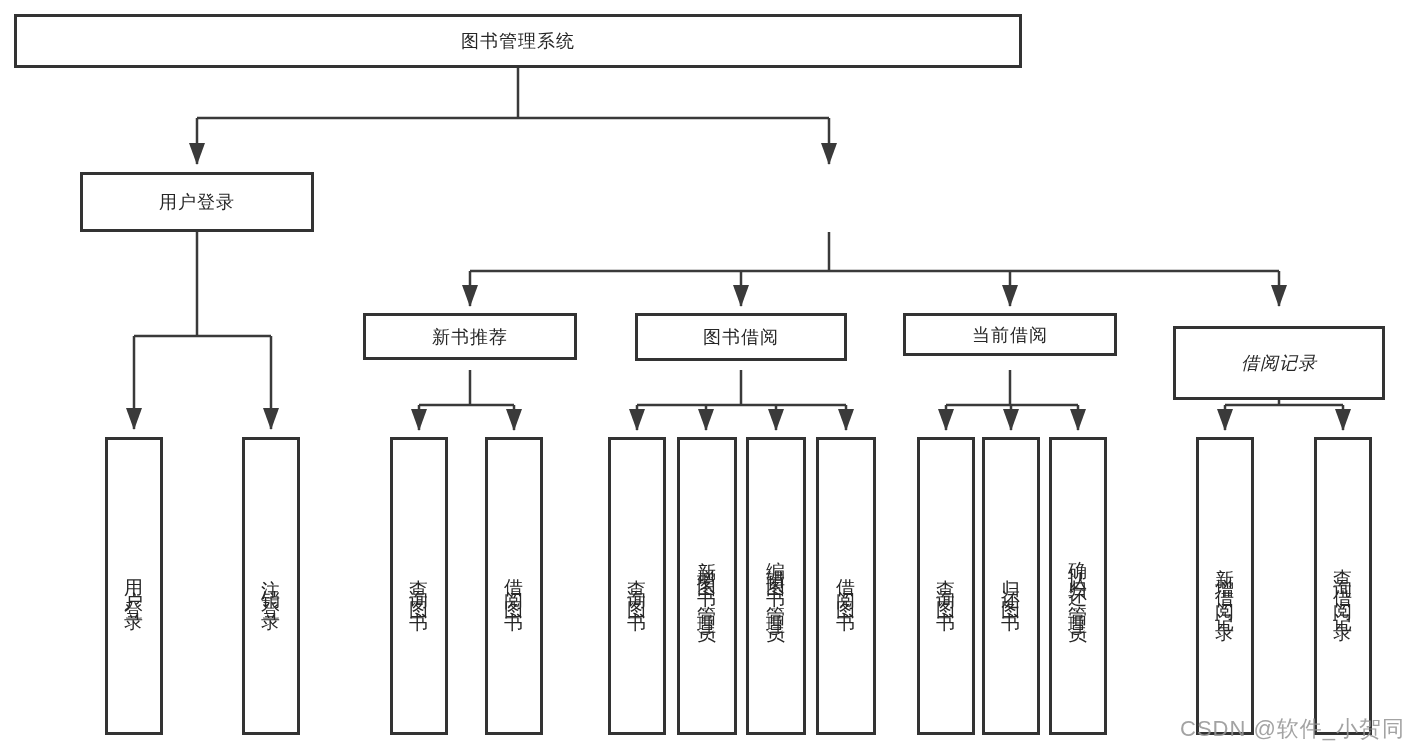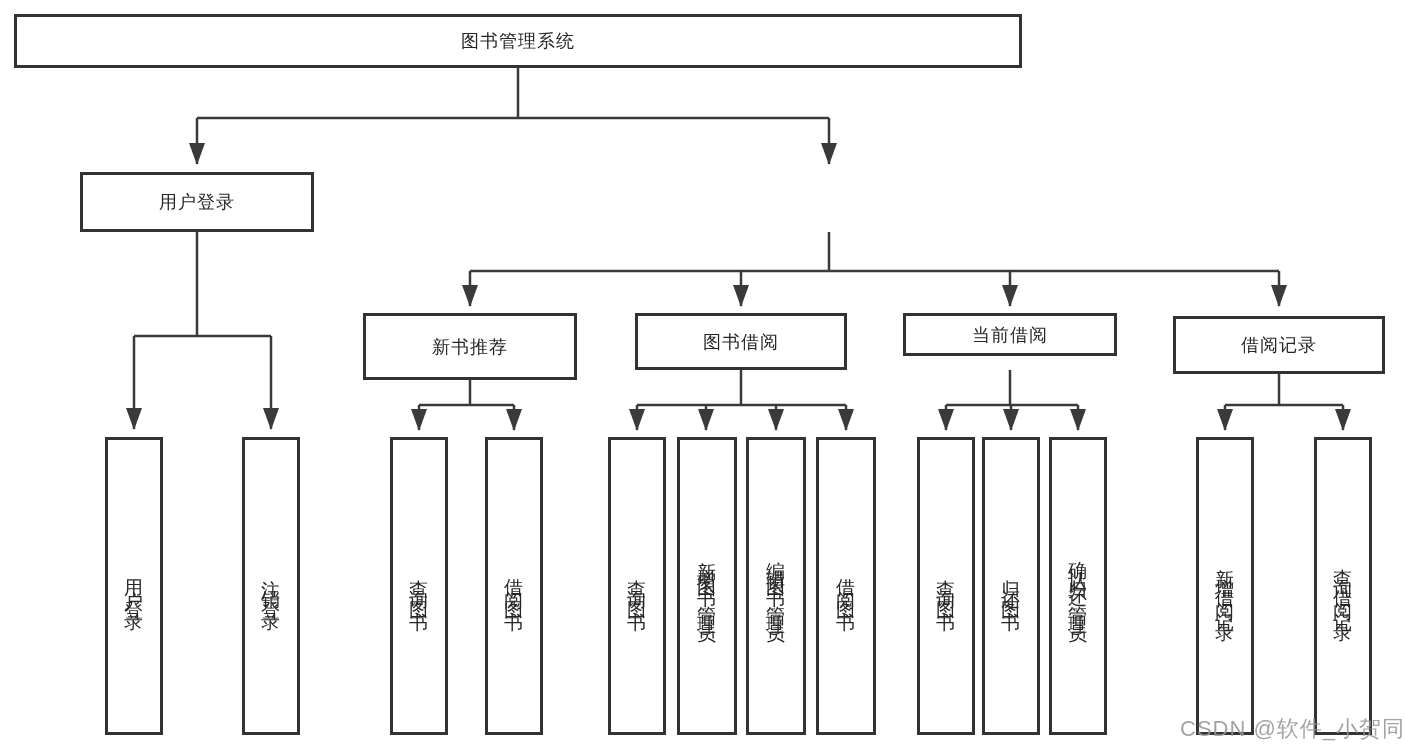--- a/index.html
+++ b/index.html
@@ -95,24 +95,24 @@
       <path d="M1225,405 H1343"></path>
       <path d="M1225,405 V430" marker-end="url(#arrow)"></path>
       <path d="M1343,405 V430" marker-end="url(#arrow)"></path>
     </g>
   </svg>
 
   <div class="box" style="left:14px;top:14px;width:1008px;height:54px;">图书管理系统</div>
 
   <div class="box" style="left:80px;top:172px;width:234px;height:60px;">用户登录</div>
 
-  <div class="box" style="left:363px;top:313px;width:214px;height:67px;">新书推荐</div>
-  <div class="box" style="left:635px;top:313px;width:212px;height:57px;">图书借阅</div>
+  <div class="box" style="left:363px;top:313px;width:214px;height:47px;">新书推荐</div>
+  <div class="box" style="left:635px;top:313px;width:212px;height:48px;">图书借阅</div>
   <div class="box" style="left:903px;top:313px;width:214px;height:43px;">当前借阅</div>
-  <div class="box" style="left:1173px;top:316px;width:212px;height:58px;">借阅记录</div>
+  <div class="box" style="left:1173px;top:326px;width:212px;height:74px;font-style:italic;">借阅记录</div>
 
   <div class="box vbox" style="left:105px;top:437px;width:58px;height:298px;">用户登录</div>
   <div class="box vbox" style="left:242px;top:437px;width:58px;height:298px;">注销登录</div>
 
   <div class="box vbox" style="left:390px;top:437px;width:58px;height:298px;">查询图书</div>
   <div class="box vbox" style="left:485px;top:437px;width:58px;height:298px;">借阅图书</div>
 
   <div class="box vbox" style="left:608px;top:437px;width:58px;height:298px;">查询图书</div>
   <div class="box vbox long" style="left:677px;top:437px;width:60px;height:298px;">新增图书（管理员）</div>
   <div class="box vbox long" style="left:746px;top:437px;width:60px;height:298px;">编辑图书（管理员）</div>

